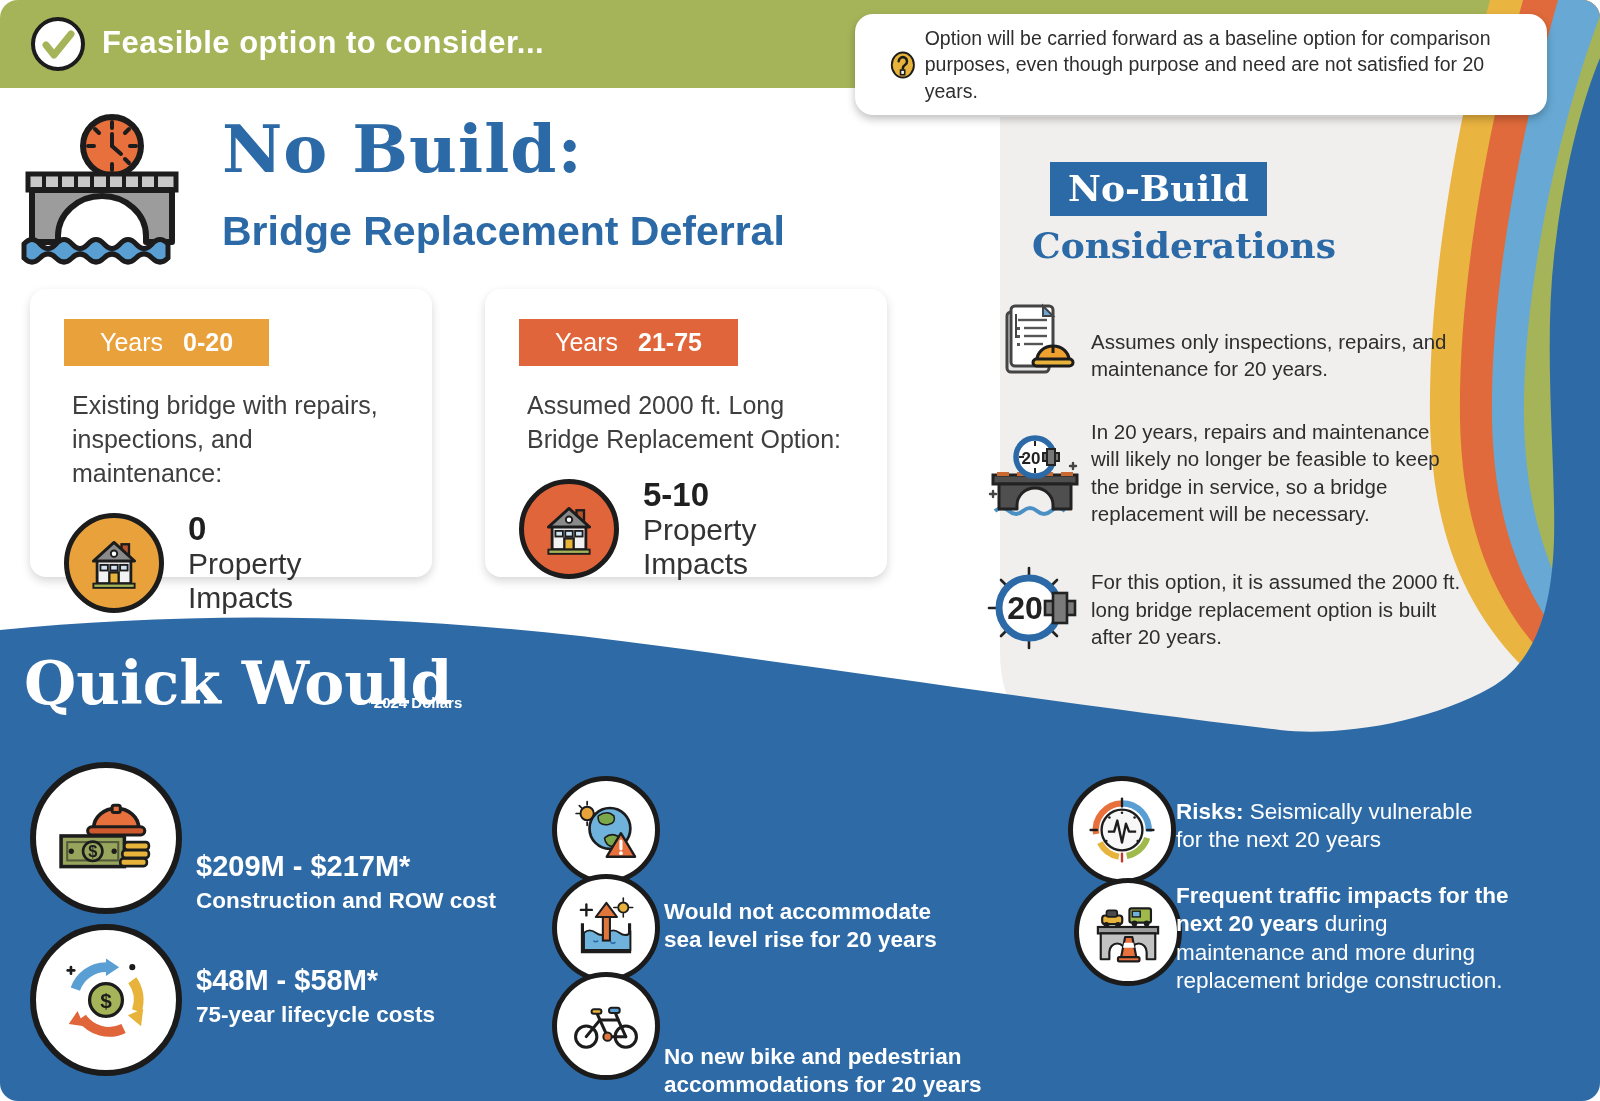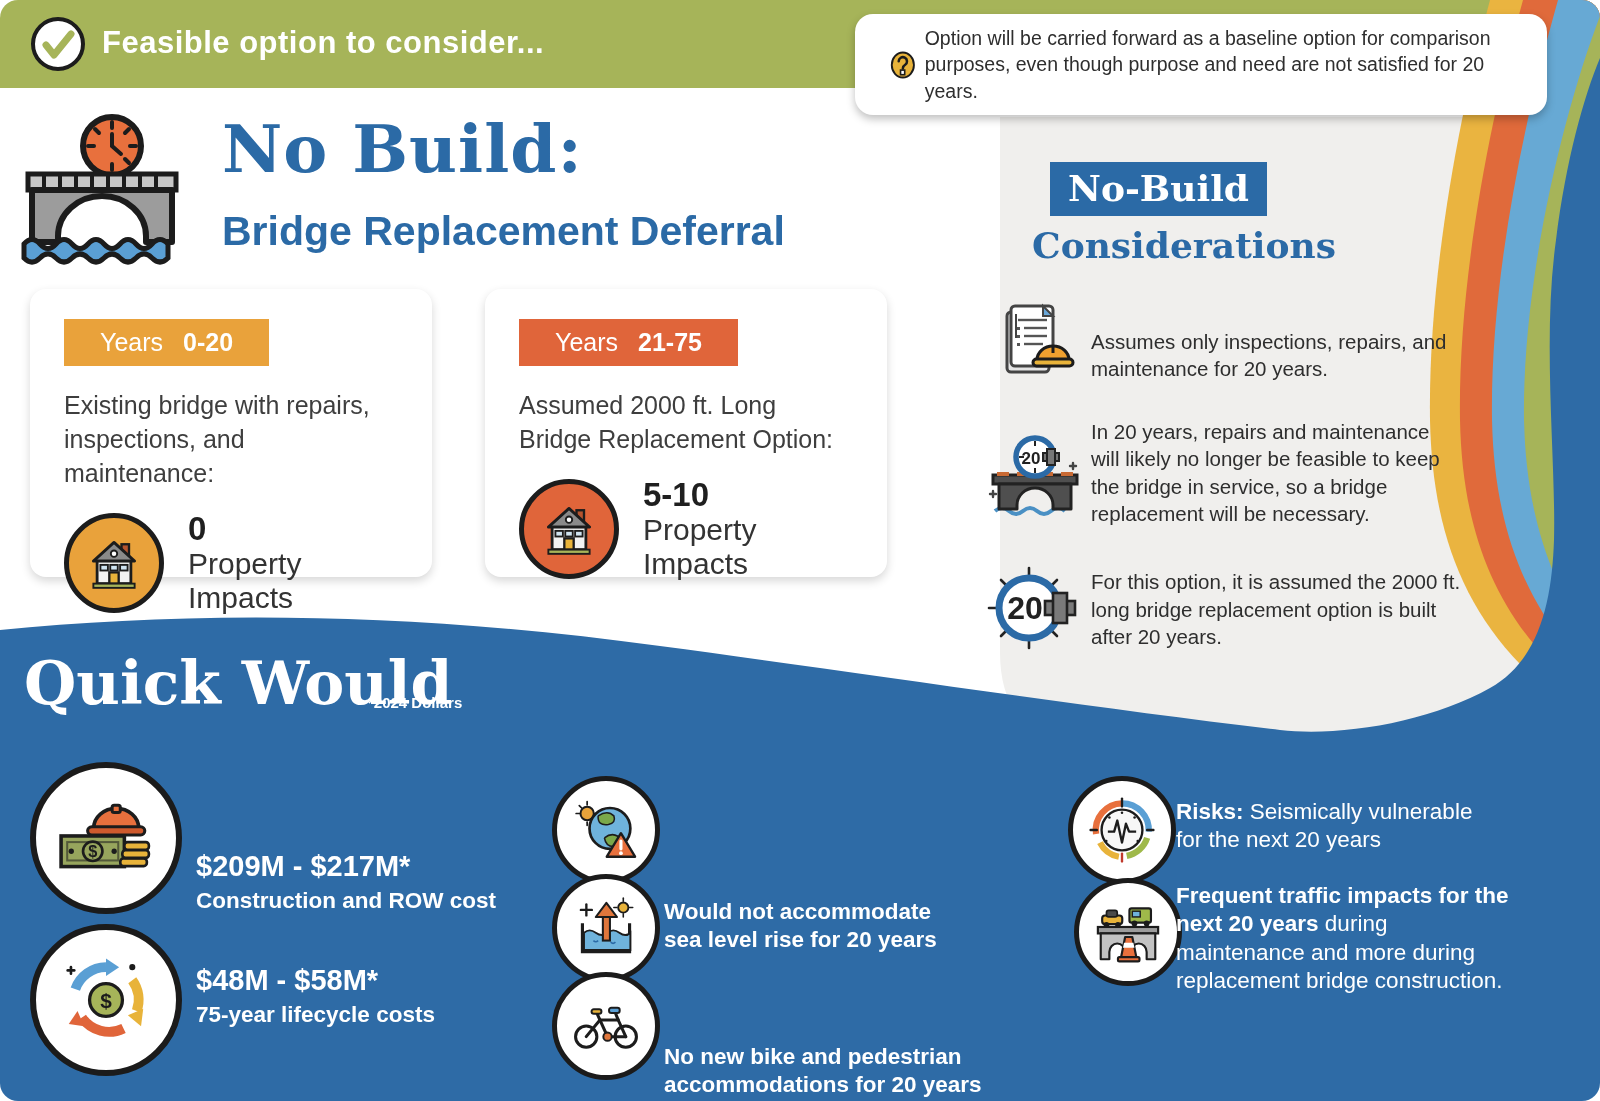--- a/index.html
+++ b/index.html
@@ -24,21 +24,21 @@
               font-size:66px;color:#2b6aa6;letter-spacing:1px;}
   .title-sub{left:222px;top:208px;font-size:41px;font-weight:bold;color:#2b6aa6;}
 
   
   .card{width:402px;height:288px;background:#fff;border-radius:16px;
         box-shadow:0 4px 10px rgba(0,0,0,.16);padding:30px 34px;box-sizing:border-box;}
   .card1{left:30px;top:289px;} .card2{left:485px;top:289px;}
   .badge{display:inline-flex;gap:20px;color:#fff;font-size:25px;padding:9px 36px;}
   .badge b{font-weight:bold;}
   .badge-amber{background:#e9a23b;} .badge-orange{background:#e0653a;}
-  .card-desc{margin-top:22px;font-size:25px;line-height:1.36;color:#3e3e3e;}
+  .card-desc{margin-top:22px;font-size:25px;line-height:1.36;color:#3e3e3e;margin-left:8px;}
   .impact{display:flex;align-items:center;gap:24px;margin-top:22px;}
   .impact-circle{width:90px;height:90px;border-radius:50%;border:5px solid #1c1c1c;
                  display:flex;align-items:center;justify-content:center;flex-shrink:0;}
   .fill-amber{background:#e9a23b;} .fill-orange{background:#e0653a;}
   .impact-value{font-size:33px;font-weight:bold;color:#1f1f1f;line-height:1.05;}
   .impact-label{font-size:30px;color:#333;}
 
   
   .cons-chip{left:1050px;top:162px;background:#2b6aa6;color:#fff;font-family:"DejaVu Serif",serif;
              font-weight:bold;font-size:36px;padding:5px 18px 7px;}

